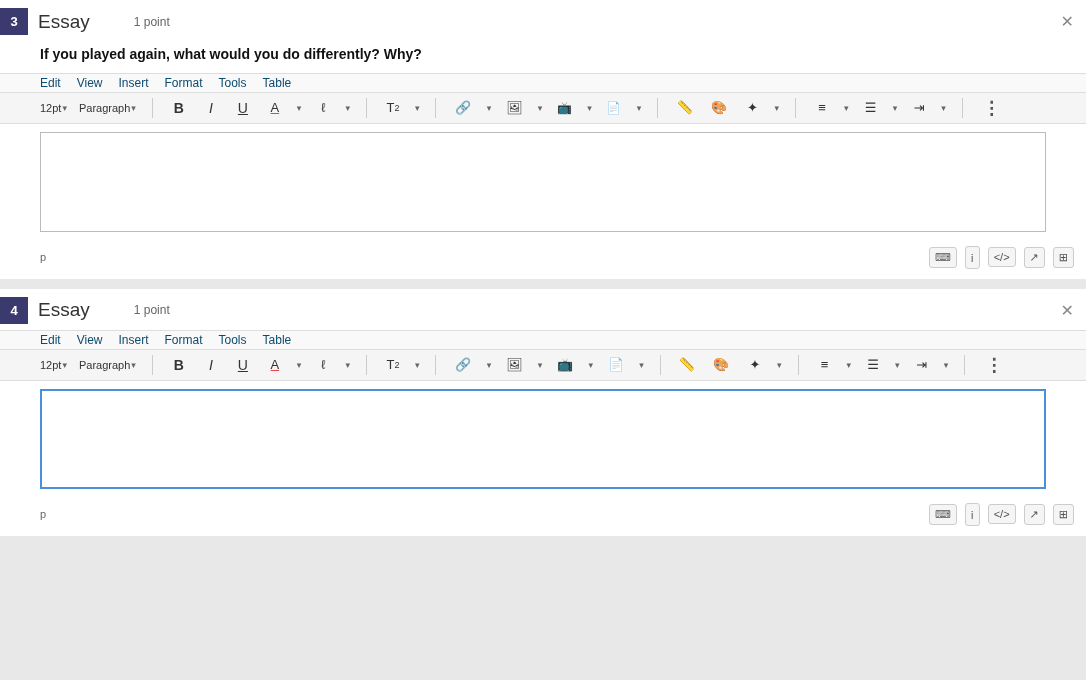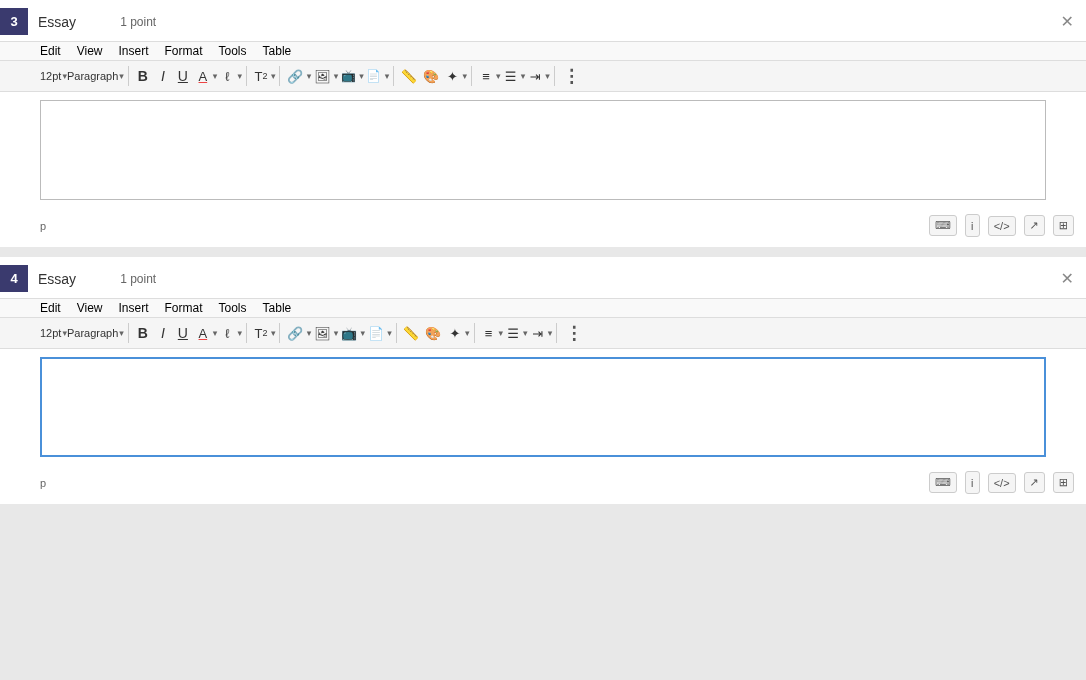--- a/index.html
+++ b/index.html
@@ -38,21 +38,21 @@
       min-width: 28px;
       text-align: center;
       margin-right: 10px;
       align-self: stretch;
       display: flex;
       align-items: center;
       justify-content: center;
     }
 
     .question-type {
-      font-size: 14px;
+      font-size: 19px;
       color: #333;
       margin-right: 8px;
     }
 
     .question-points {
       font-size: 12px;
       color: #666;
       margin-left: 36px;
     }
 
@@ -76,31 +76,31 @@
       align-items: center;
       padding: 2px 12px 2px 40px;
       border-top: 1px solid #ddd;
       border-bottom: 1px solid #ddd;
       background: #f9f9f9;
       gap: 16px;
     }
 
     .toolbar-menu span {
       font-size: 12px;
-      color: #000000;
+      color: #0c4a6e;
       cursor: pointer;
     }
 
     .formatting-bar {
       display: flex;
       align-items: center;
       padding: 4px 8px 4px 40px;
       background: #f5f5f5;
       border-bottom: 1px solid #ddd;
-      gap: 0;
+      gap: 12px;
       flex-wrap: nowrap;
       overflow: hidden;
     }
 
     .fmt-group {
       display: flex;
       align-items: center;
       gap: 2px;
     }
 
@@ -209,20 +209,21 @@
 <div class="page">
 
   <div class="question-block">
     <div class="question-header">
       <div class="question-number">3</div>
       <span class="question-type">Essay</span>
       <span class="question-points">1 point</span>
       <span class="pin-icon">✕</span>
     </div>
 
+    <div class="question-text">If you played again, what would you do differently? Why?</div>
 
     <div class="toolbar-menu">
       <span>Edit</span>
       <span>View</span>
       <span>Insert</span>
       <span>Format</span>
       <span>Tools</span>
       <span>Table</span>
     </div>
 

